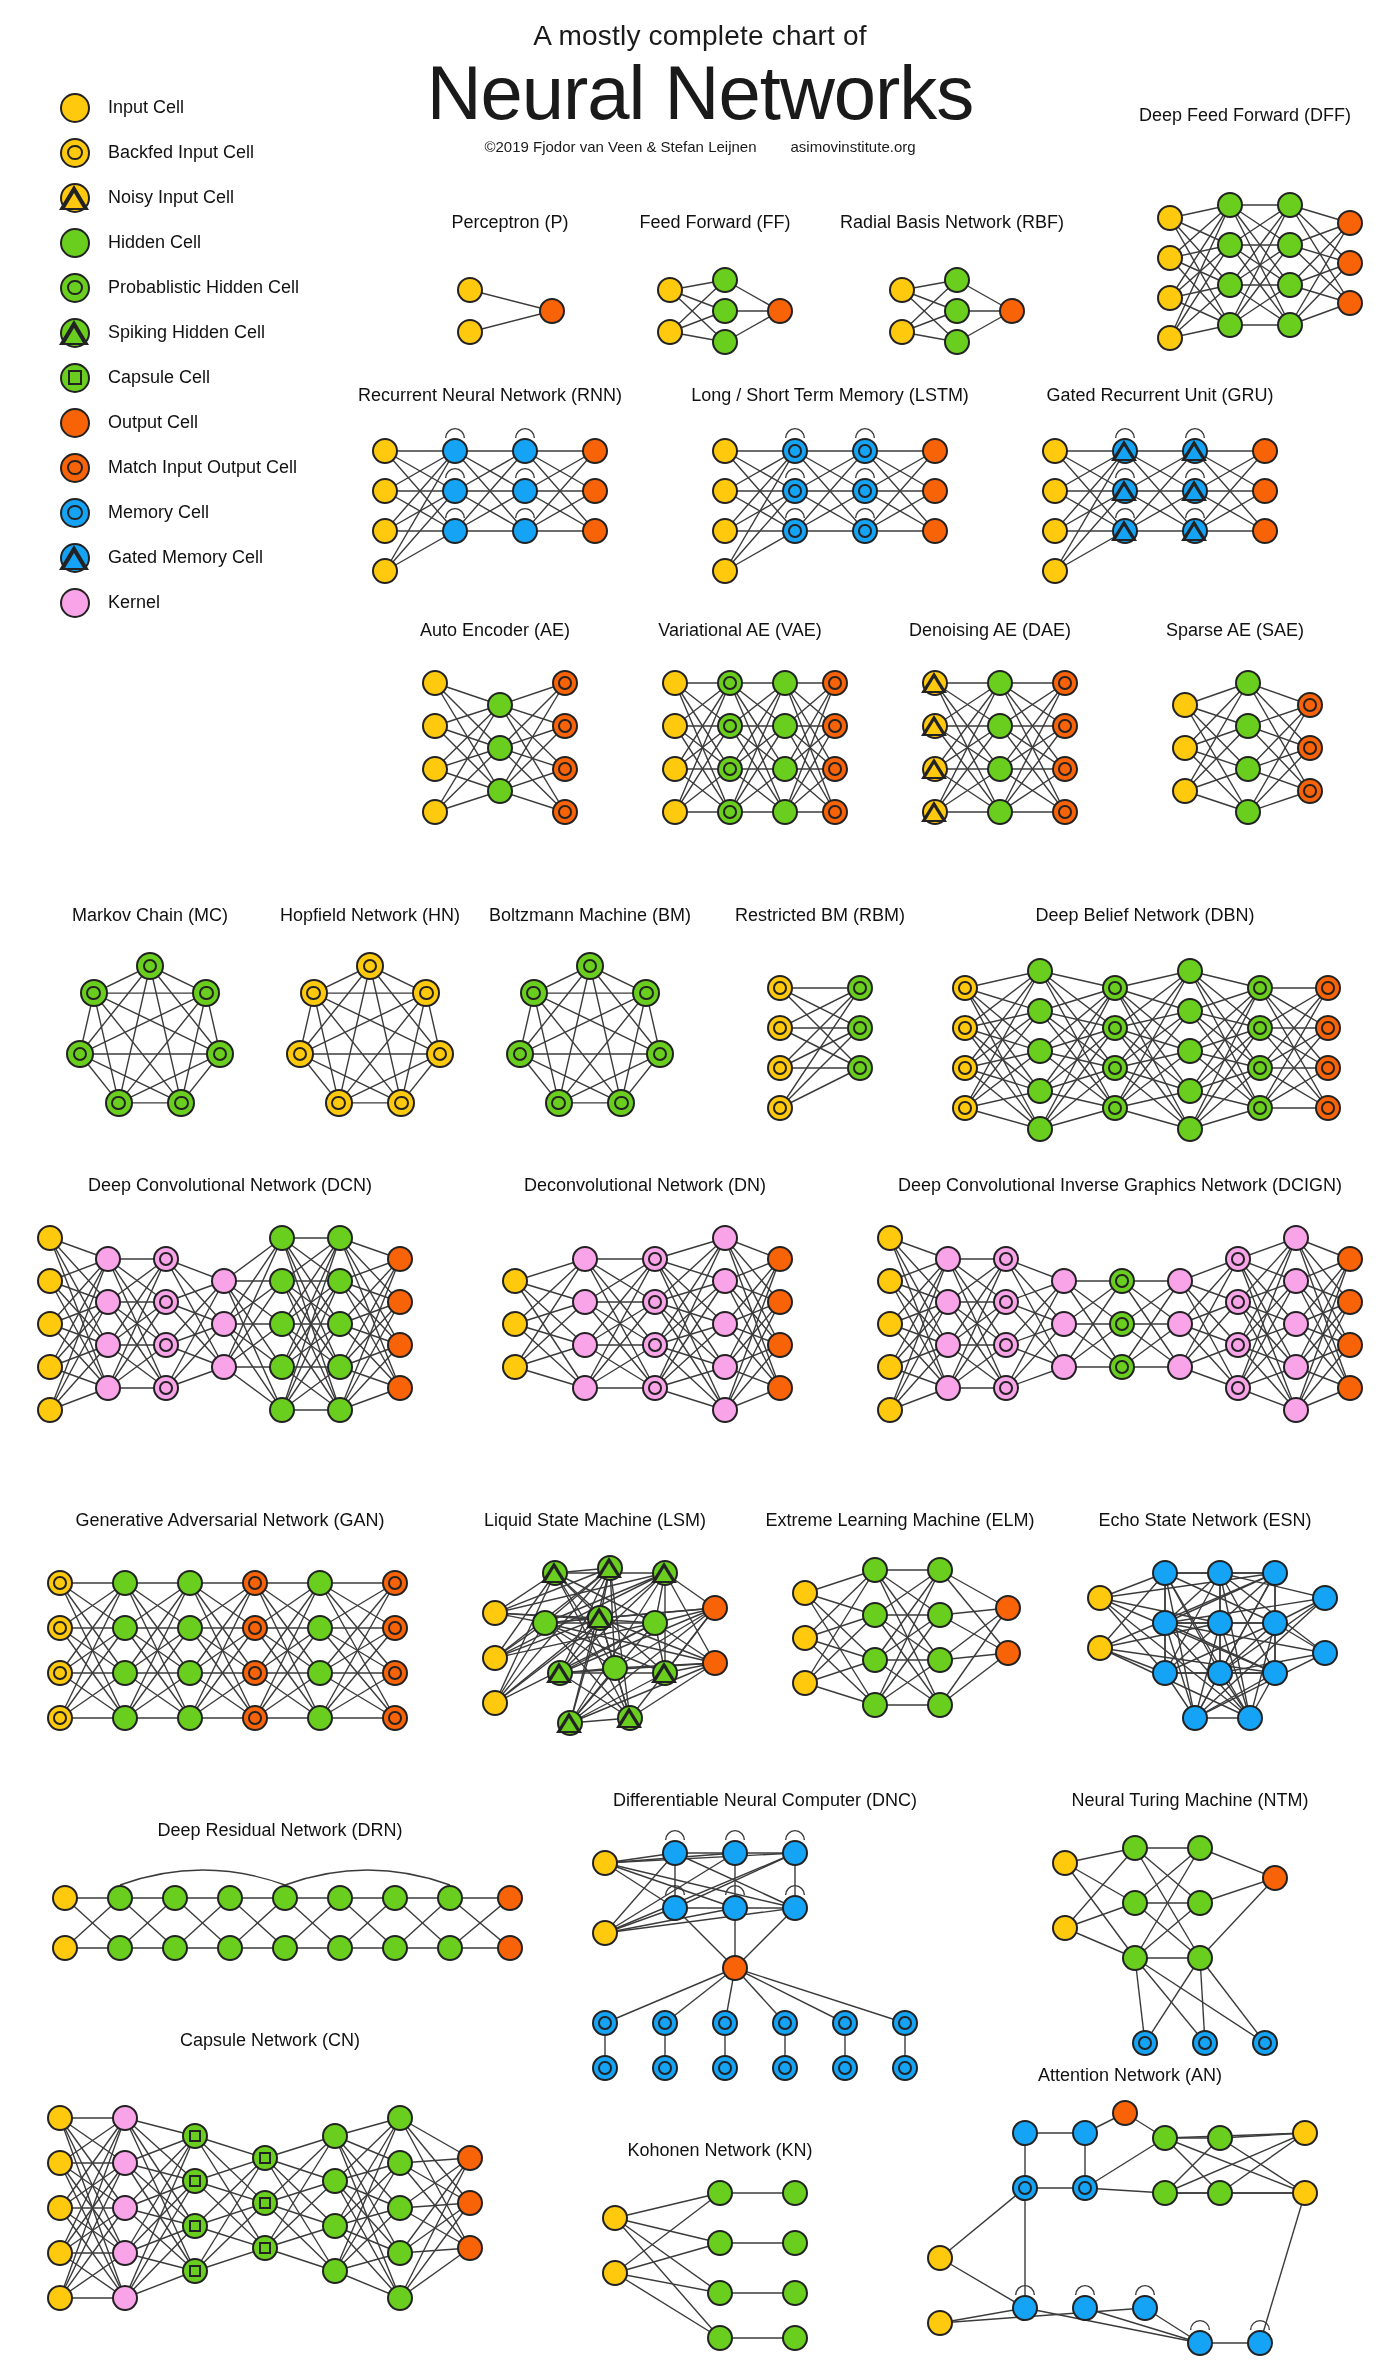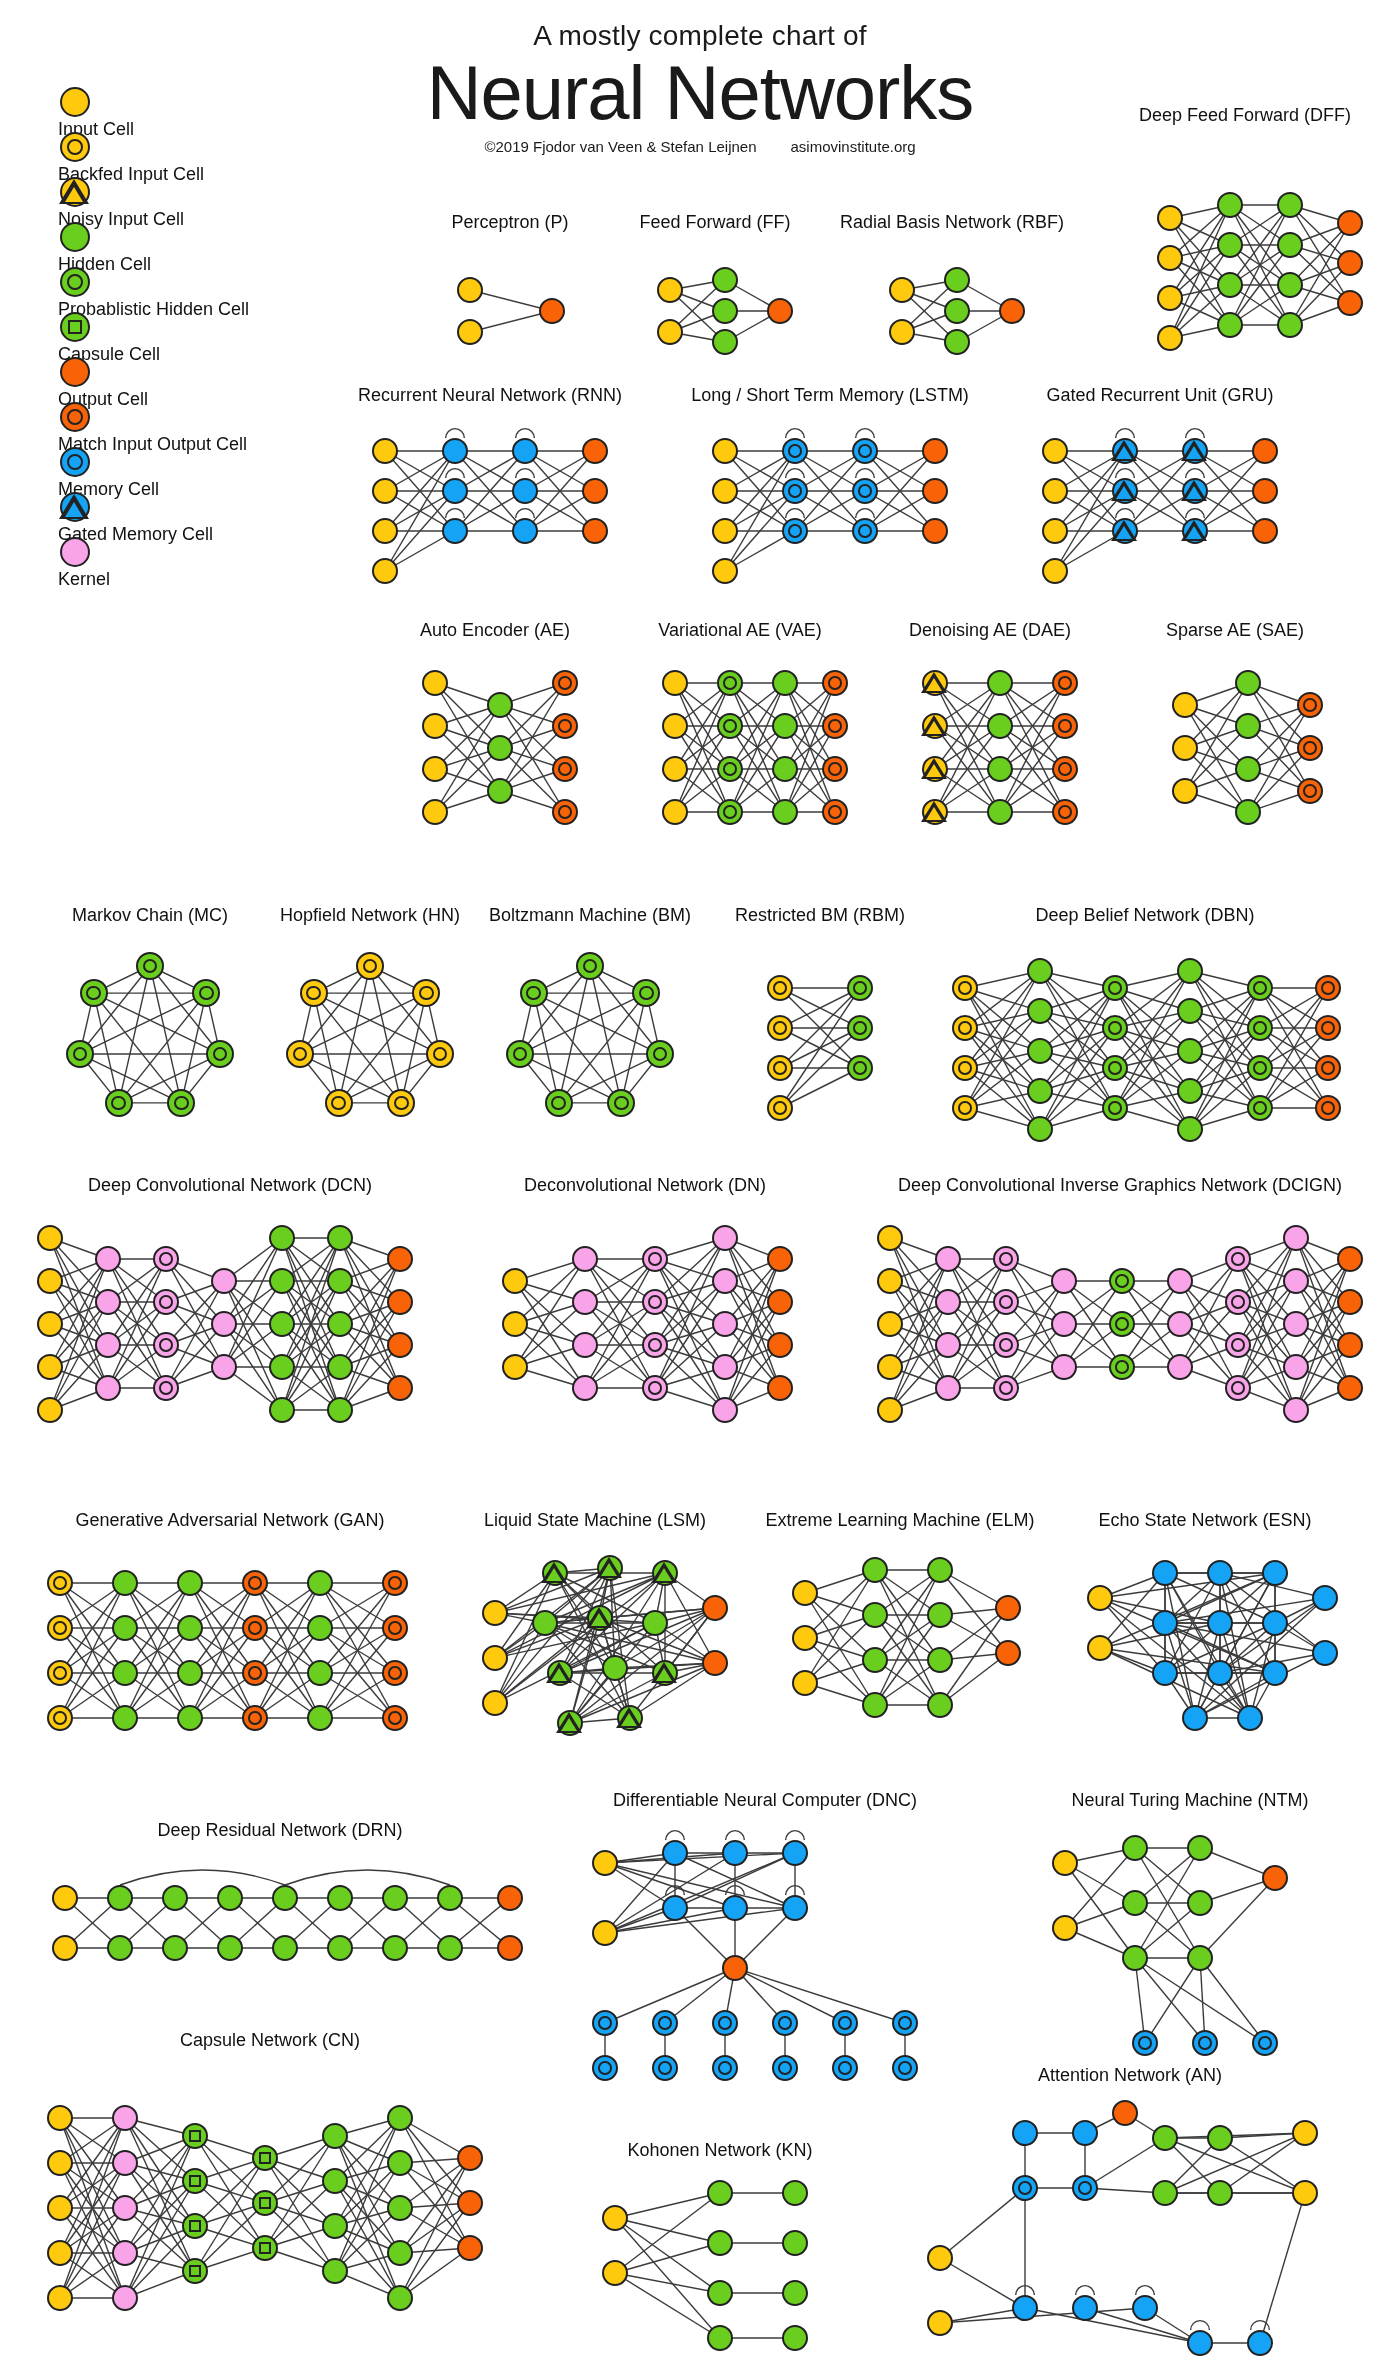--- a/index.html
+++ b/index.html
@@ -51,23 +51,22 @@
   }
   
   .legend {
     position: absolute;
     left: 58px;
     top: 85px;
     width: 300px;
   }
   .legend-row {
     display: flex;
-    align-items: flex-start;
+    align-items: center;
     height: 45px;
-    flex-direction: column;
   }
   .legend-swatch {
     width: 34px;
     height: 34px;
     margin-right: 16px;
     flex: 0 0 34px;
     position: relative;
   }
   .legend-label {
     font-size: 18px;
@@ -154,20 +153,30 @@
         </div>
         <div class="legend-label">Hidden Cell</div>
       </div>
       <div class="legend-row">
         <div class="legend-swatch">
           <div class="node" style="left: 2px; top: 2px; width: 30px; height: 30px; background: rgb(106, 206, 30); border: 2.5px solid rgb(34, 34, 34);">
             <div style="position: absolute; left: 50%; top: 50%; width: 15.6px; height: 15.6px; margin-left: -7.8px; margin-top: -7.8px; border: 2.5px solid rgb(34, 34, 34); border-radius: 50%; box-sizing: border-box;"></div>
           </div>
         </div>
         <div class="legend-label">Probablistic Hidden Cell</div>
+      </div>
+      <div class="legend-row">
+        <div class="legend-swatch">
+          <div class="node" style="left: 2px; top: 2px; width: 30px; height: 30px; background: rgb(106, 206, 30); border: 2.5px solid rgb(34, 34, 34);">
+            <div style="position: absolute; left: 50%; top: 56%; width: 0px; height: 0px; margin-left: -15.75px; margin-top: -14.49px; border-left: 15.75px solid transparent; border-right: 15.75px solid transparent; border-bottom: 25.2px solid rgb(34, 34, 34);">
+              <div style="position: absolute; left: -9.765px; top: 7.976px; width: 0px; height: 0px; border-left: 9.765px solid transparent; border-right: 9.765px solid transparent; border-bottom: 15.624px solid rgb(106, 206, 30);"></div>
+            </div>
+          </div>
+        </div>
+        <div class="legend-label">Spiking Hidden Cell</div>
       </div>
       <div class="legend-row">
         <div class="legend-swatch">
           <div class="node" style="left: 2px; top: 2px; width: 30px; height: 30px; background: rgb(106, 206, 30); border: 2.5px solid rgb(34, 34, 34);">
             <div style="position: absolute; left: 50%; top: 50%; width: 14.4px; height: 14.4px; margin-left: -7.2px; margin-top: -7.2px; border: 2.5px solid rgb(34, 34, 34); box-sizing: border-box;"></div>
           </div>
         </div>
         <div class="legend-label">Capsule Cell</div>
       </div>
       <div class="legend-row">

